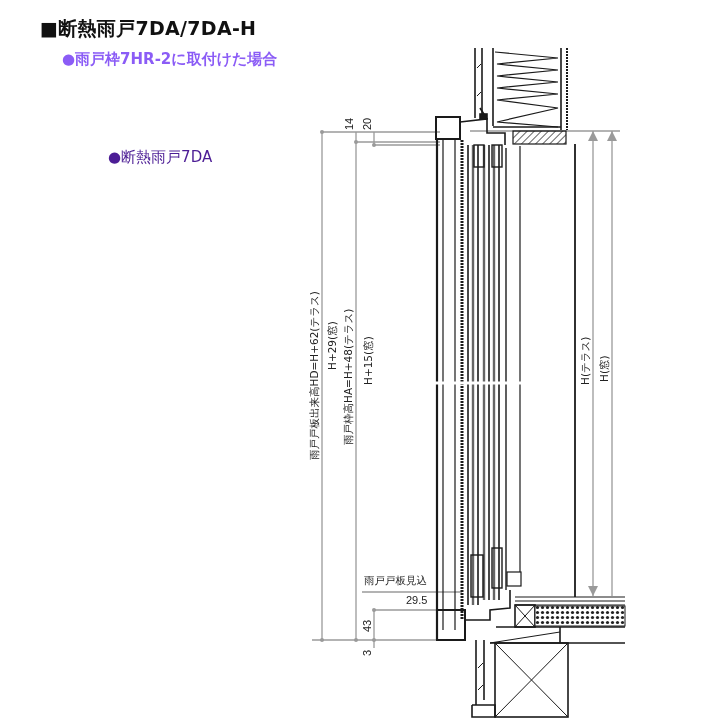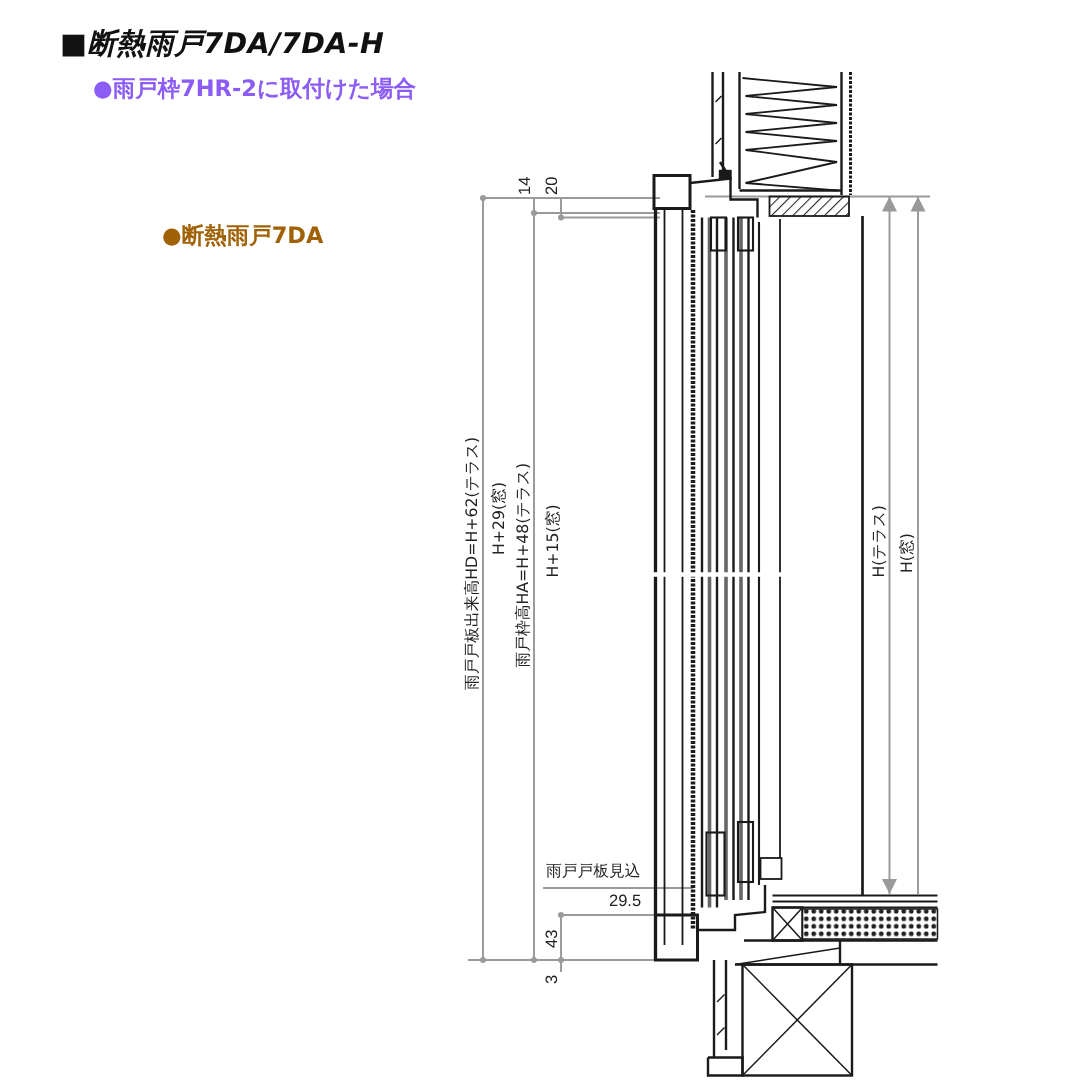--- a/index.html
+++ b/index.html
@@ -1,20 +1,20 @@
 <!DOCTYPE html>
 <html><head>
 <meta charset="utf-8">
 <style>
   html, body { margin: 0; padding: 0; background: #ffffff; }
   body { width: 720px; height: 720px; position: relative; overflow: hidden;
          font-family: "DejaVu Sans", "Liberation Sans", sans-serif; }
-  .title { position: absolute; left: 40px; top: 16px; font-size: 19px; font-weight: bold; color: #111; letter-spacing: 0.3px; font-style: italic; }
+  .title { position: absolute; left: 40px; top: 16px; font-size: 19px; font-weight: bold; color: #111; letter-spacing: 0.3px; }
   .sub1 { position: absolute; left: 62px; top: 50px; font-size: 15px; font-weight: bold; color: #8b5cf6; }
-  .sub2 { position: absolute; left: 108px; top: 148px; font-size: 15px; font-weight: bold; color: #a16207; }
+  .sub2 { position: absolute; left: 108px; top: 148px; font-size: 15px; font-weight: normal; color: #4c1d95; }
   svg.drawing { position: absolute; left: 0; top: 0; width: 720px; height: 720px; }
   .dim { font-family: "Liberation Sans", sans-serif; font-size: 11px; fill: #222; }
   .vtext { font-family: "DejaVu Sans", sans-serif; font-size: 10.5px; fill: #222; }
 </style>
 </head>
 <body>
 
 <div class="title">■断熱雨戸7DA/7DA-H</div>
 <div class="sub1">●雨戸枠7HR-2に取付けた場合</div>
 <div class="sub2">●断熱雨戸7DA</div>

